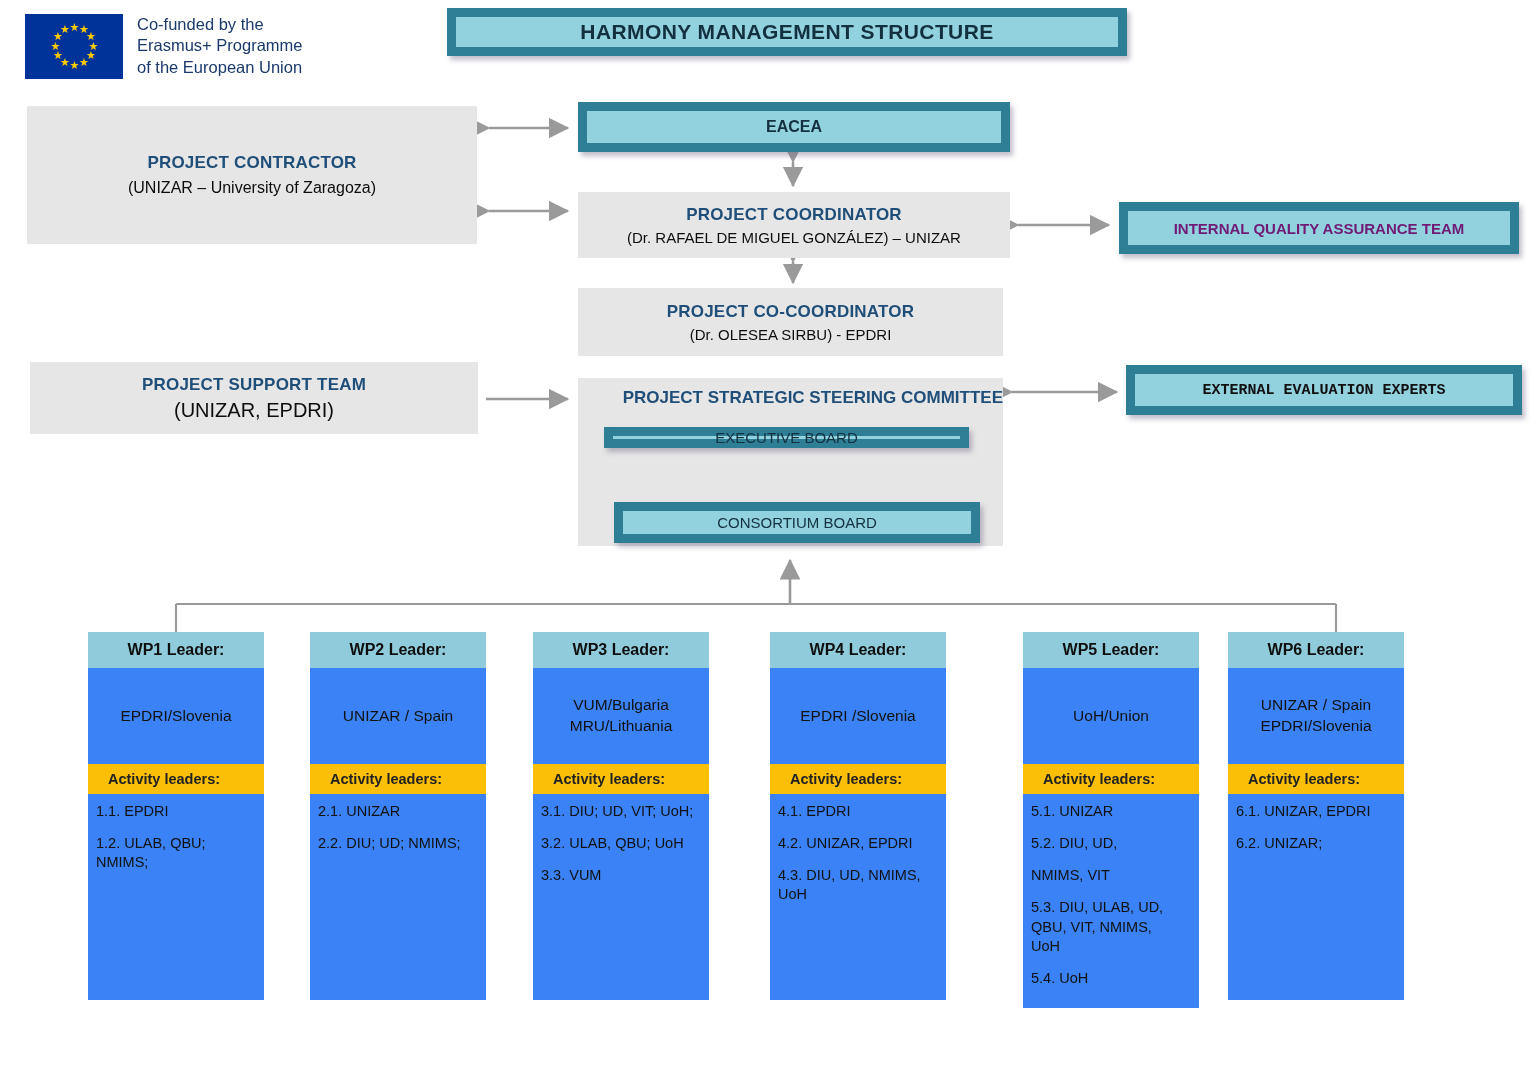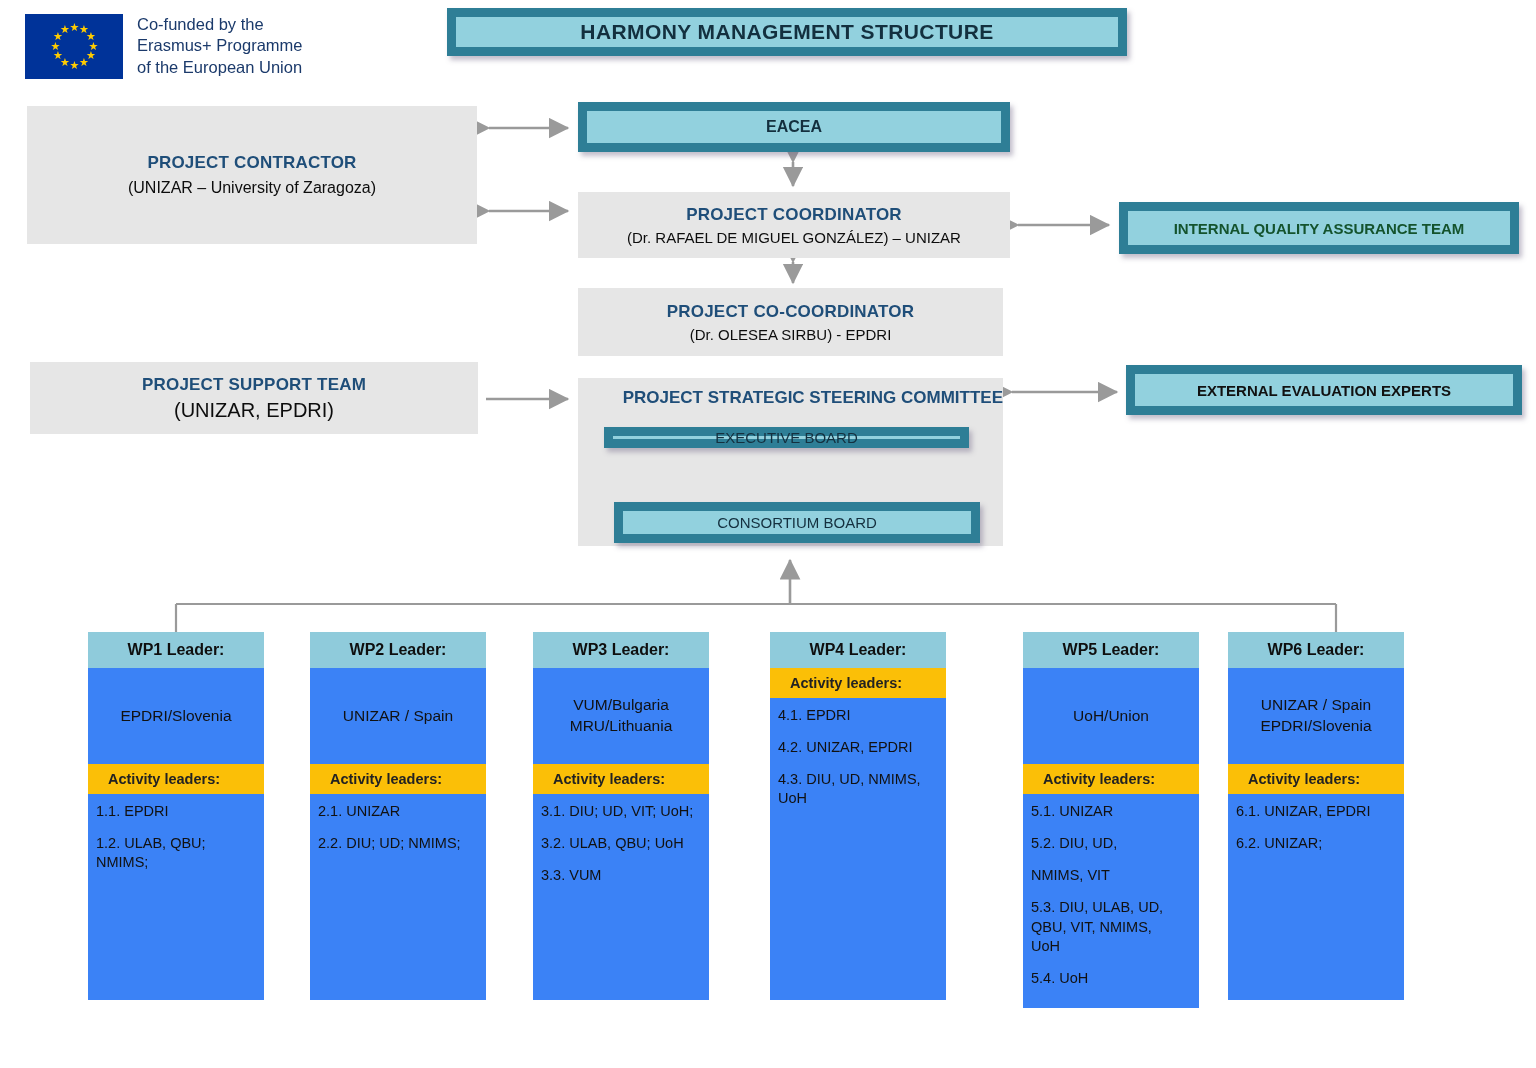--- a/index.html
+++ b/index.html
@@ -34,31 +34,31 @@
   #project-contractor .gb-sub{font-size:16px;}
 
   #eacea-box{left:578px;top:102px;width:432px;height:50px;}
   #eacea-box .teal-inner{font-size:16px;}
 
   #project-coordinator{left:578px;top:192px;width:432px;height:66px;}
   #project-coordinator .gb-title{font-size:17px;}
   #project-coordinator .gb-sub{font-size:15px;margin-top:4px;}
 
   #iqa-box{left:1119px;top:202px;width:400px;height:52px;}
-  #iqa-box .teal-inner{font-size:15px;color:#14532d;}
+  #iqa-box .teal-inner{font-size:15px;color:#701a75;}
 
   #project-cocoordinator{left:578px;top:288px;width:425px;height:68px;}
   #project-cocoordinator .gb-title{font-size:17px;}
   #project-cocoordinator .gb-sub{font-size:15px;margin-top:4px;}
 
   #project-support{left:30px;top:362px;width:448px;height:72px;}
   #project-support .gb-title{font-size:17px;}
   #project-support .gb-sub{font-size:20px;margin-top:4px;}
 
-  #eee-box{left:1126px;top:365px;width:396px;height:50px;}
+  #eee-box{left:1126px;top:365px;width:396px;height:50px;font-family:Liberation Mono, monospace;}
   #eee-box .teal-inner{font-size:15px;color:#111;}
 
   
   #steering{left:578px;top:378px;width:425px;height:168px;background:#E6E6E6;}
   #steering-title{position:absolute;left:0;top:10px;width:100%;text-align:right;
                   font-weight:bold;font-size:17px;color:#1F4E79;}
   #exec-board{left:604px;top:427px;width:365px;height:21px;}
   #exec-board .teal-inner{font-size:15px;font-weight:normal;color:#14303f;}
   #consortium-board{left:614px;top:502px;width:366px;height:41px;}
   #consortium-board .teal-inner{font-size:15px;font-weight:normal;color:#14303f;}
@@ -213,20 +213,21 @@
 MRU/Lithuania</div>
     <div class="wp-actbar">Activity leaders:</div>
     <div class="wp-acts">
       <div class="wp-act">3.1. DIU; UD, VIT; UoH;</div>
       <div class="wp-act">3.2. ULAB, QBU; UoH</div>
       <div class="wp-act">3.3. VUM</div>
     </div>
   </div>
 <div class="abs wp-col" id="wp-col-4">
     <div class="wp-head">WP4 Leader:</div>
+    <div class="wp-leader">EPDRI /Slovenia</div>
     <div class="wp-actbar">Activity leaders:</div>
     <div class="wp-acts">
       <div class="wp-act">4.1. EPDRI</div>
       <div class="wp-act">4.2. UNIZAR, EPDRI</div>
       <div class="wp-act">4.3. DIU, UD, NMIMS, UoH</div>
     </div>
   </div>
 <div class="abs wp-col" id="wp-col-5">
     <div class="wp-head">WP5 Leader:</div>
     <div class="wp-leader">UoH/Union</div>

